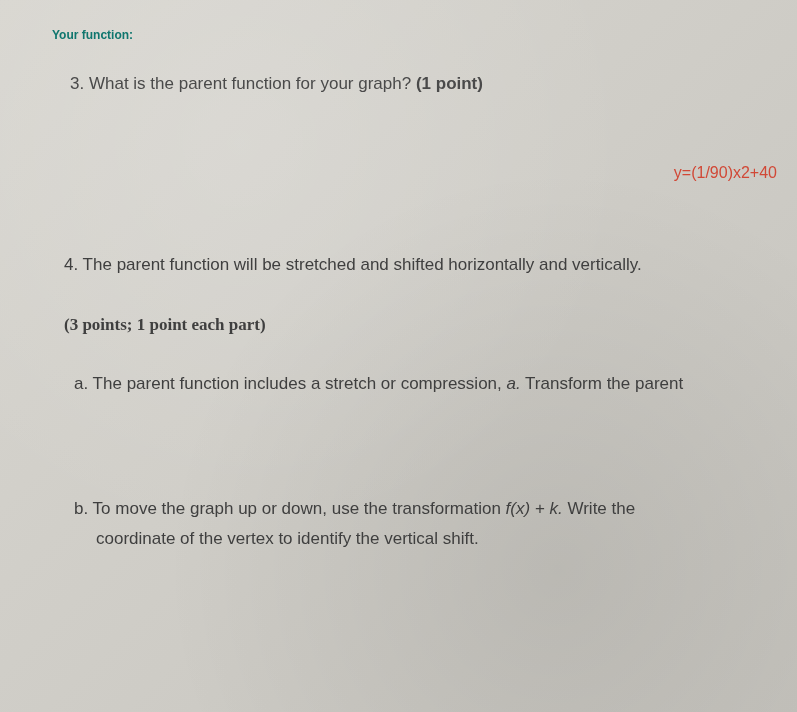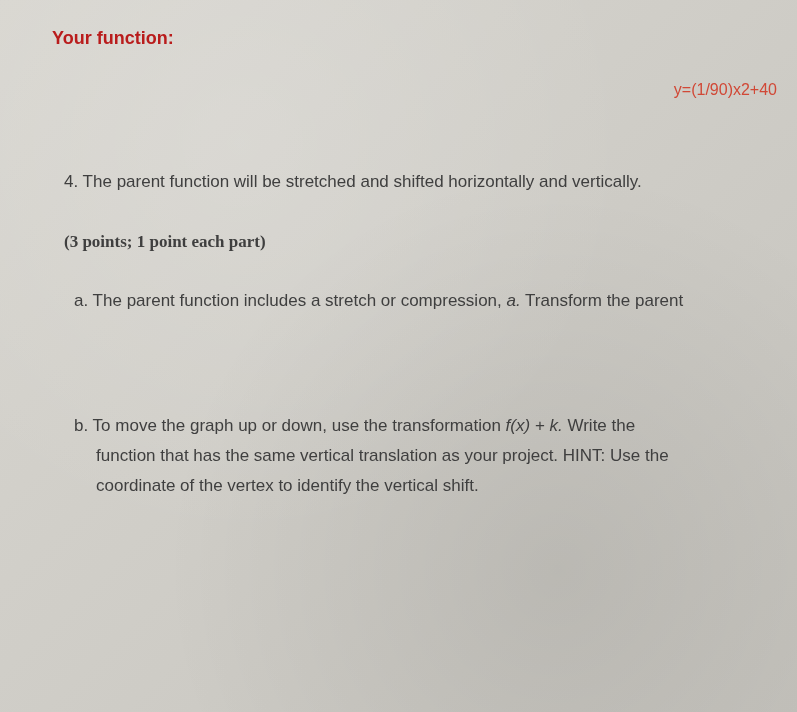--- a/index.html
+++ b/index.html
@@ -26,23 +26,23 @@
       bottom: 0;
       background: radial-gradient(ellipse at 30% 20%, rgba(255,255,255,0.15) 0%, transparent 50%),
                   radial-gradient(ellipse at 70% 80%, rgba(0,0,0,0.08) 0%, transparent 50%);
       pointer-events: none;
     }
     .content {
       position: relative;
       z-index: 1;
     }
     .header {
-      font-size: 18px;
+      font-size: 12px;
       font-weight: bold;
-      color: #b91c1c;
+      color: #0f766e;
       margin-bottom: 32px;
       filter: blur(0.4px);
     }
     .q3-line {
       font-size: 17px;
       color: #4a4a4a;
       margin-left: 18px;
       margin-bottom: 70px;
       filter: blur(0.3px);
     }
@@ -89,34 +89,38 @@
     .fx {
       font-style: italic;
     }
   </style>
 </head>
 <body>
 
 <div class="content">
   <div class="header">Your function:</div>
 
+  <div class="q3-line">
+    <span>3.</span>
+    <span>What is the parent function for your graph?</span>
+    <span class="bold">(1 point)</span>
+  </div>
 
   <div class="answer">y=(1/90)x2+40</div>
 
   <div class="q4-block">
     <span>4.</span>
     <span>The parent function will be stretched and shifted horizontally and vertically.</span><br>
     <br>
     <span class="bold">(3 points; 1 point each part)</span>
   </div>
 
   <div class="sub-item sub-a">
     <span>a.</span>
     <span>The parent function includes a stretch or compression, </span><span class="italic">a.</span><span> Transform the parent</span>
   </div>
 
   <div class="sub-item">
     <span>b.</span>
     <span>To move the graph up or down, use the transformation </span><span class="fx">f(x) + k.</span><span> Write the</span>
-    <span class="indent">function that has the same vertical translation as your project. HINT: Use the</span>
     <span class="indent">coordinate of the vertex to identify the vertical shift.</span>
   </div>
 </div>
 
 </body></html>

